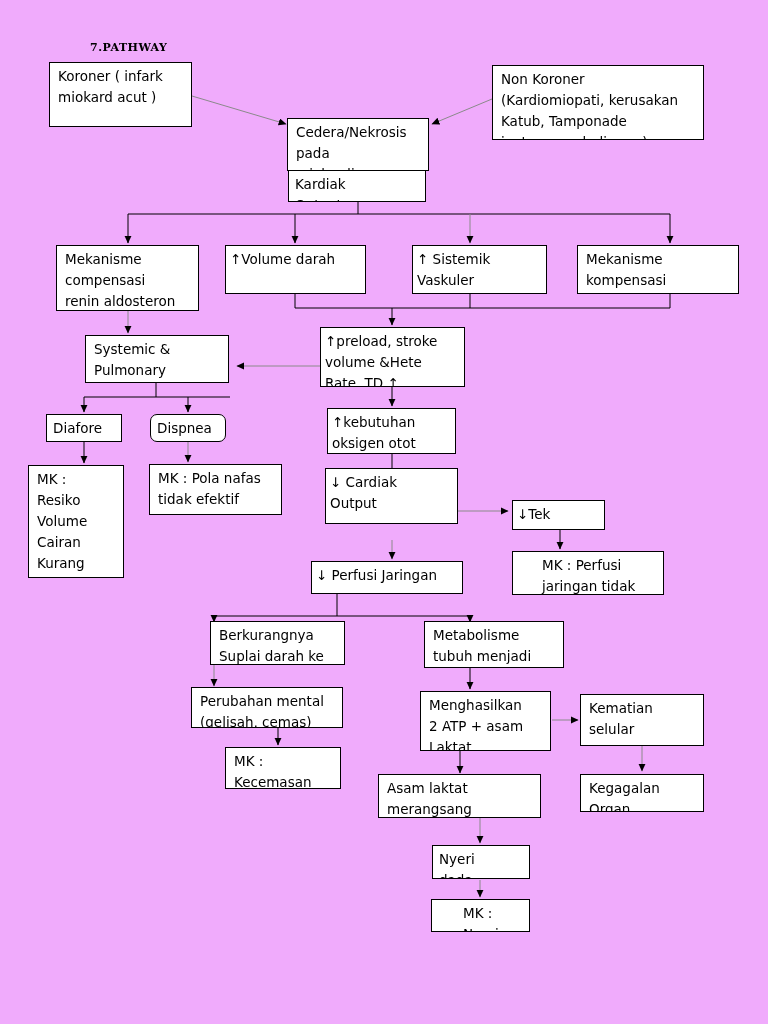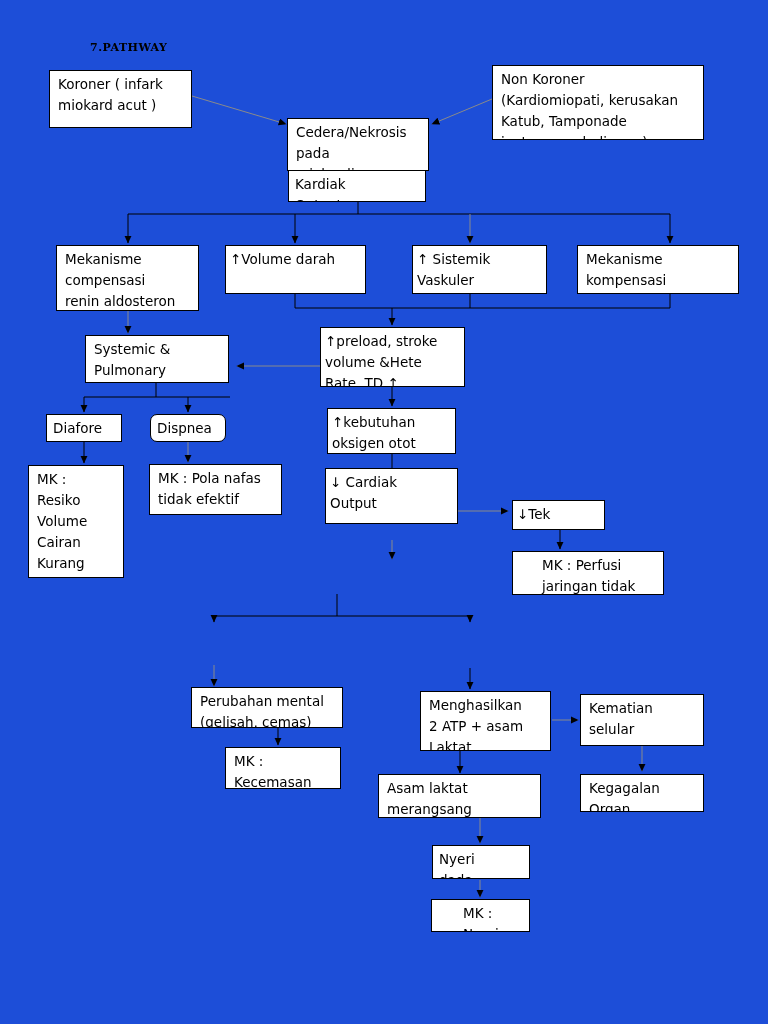--- a/index.html
+++ b/index.html
@@ -4,21 +4,21 @@
 <style>
   html, body {
     margin: 0;
     padding: 0;
     background: #ffffff;
   }
   #page {
     position: relative;
     width: 768px;
     height: 1024px;
-    background: #1d4ed8;
+    background: #f0abfc;
     font-family: "DejaVu Sans", sans-serif;
     overflow: hidden;
   }
   #connectors {
     position: absolute;
     left: 0;
     top: 0;
     width: 768px;
     height: 1024px;
     pointer-events: none;
@@ -123,21 +123,21 @@
       <path d="M460,751 L460,773" stroke="#000000" marker-end="url(#ah)"></path>
 
       <path d="M480,818 L480,843" stroke="#8a8a8a" marker-end="url(#ah)"></path>
 
       <path d="M480,880 L480,897" stroke="#8a8a8a" marker-end="url(#ah)"></path>
     </g>
   </svg>
 
   <div class="title" style="left:90px; top:41px;">7.PATHWAY</div>
 
-  <div class="node" style="left:49px; top:62px; width:143px; height:58px;margin-top:8px;">Koroner ( infark
+  <div class="node" style="left:49px; top:62px; width:143px; height:65px;">Koroner ( infark
 miokard acut )</div>
 
   <div class="node" style="left:287px; top:90px; width:142px; height:53px;margin-top:28px;">Cedera/Nekrosis pada
 miokardium</div>
 
   <div class="node" style="left:492px; top:65px; width:212px; height:75px;">Non Koroner
 (Kardiomiopati, kerusakan
 Katub, Tamponade
 jantung, emboli paru)</div>
 
@@ -186,22 +186,27 @@
 tidak efektif</div>
 
   <div class="node arrowlead" style="left:325px; top:468px; width:133px; height:56px;">↓  Cardiak
 Output</div>
 
   <div class="node arrowlead" style="left:512px; top:500px; width:93px; height:30px;">↓Tek</div>
 
   <div class="node" style="left:512px; top:551px; width:152px; height:44px;padding-left:29px;">MK : Perfusi
 jaringan tidak</div>
 
-
-
+  <div class="node arrowlead" style="left:311px; top:561px; width:152px; height:33px;">↓ Perfusi  Jaringan</div>
+
+  <div class="node" style="left:210px; top:621px; width:135px; height:44px;">Berkurangnya
+Suplai darah ke</div>
+
+  <div class="node" style="left:424px; top:621px; width:140px; height:47px;">Metabolisme
+tubuh menjadi</div>
 
   <div class="node" style="left:191px; top:687px; width:152px; height:41px;">Perubahan mental
 (gelisah, cemas)</div>
 
   <div class="node" style="left:420px; top:691px; width:131px; height:60px;">Menghasilkan
 2 ATP + asam
 Laktat</div>
 
   <div class="node" style="left:580px; top:694px; width:124px; height:52px;">Kematian
 selular</div>

